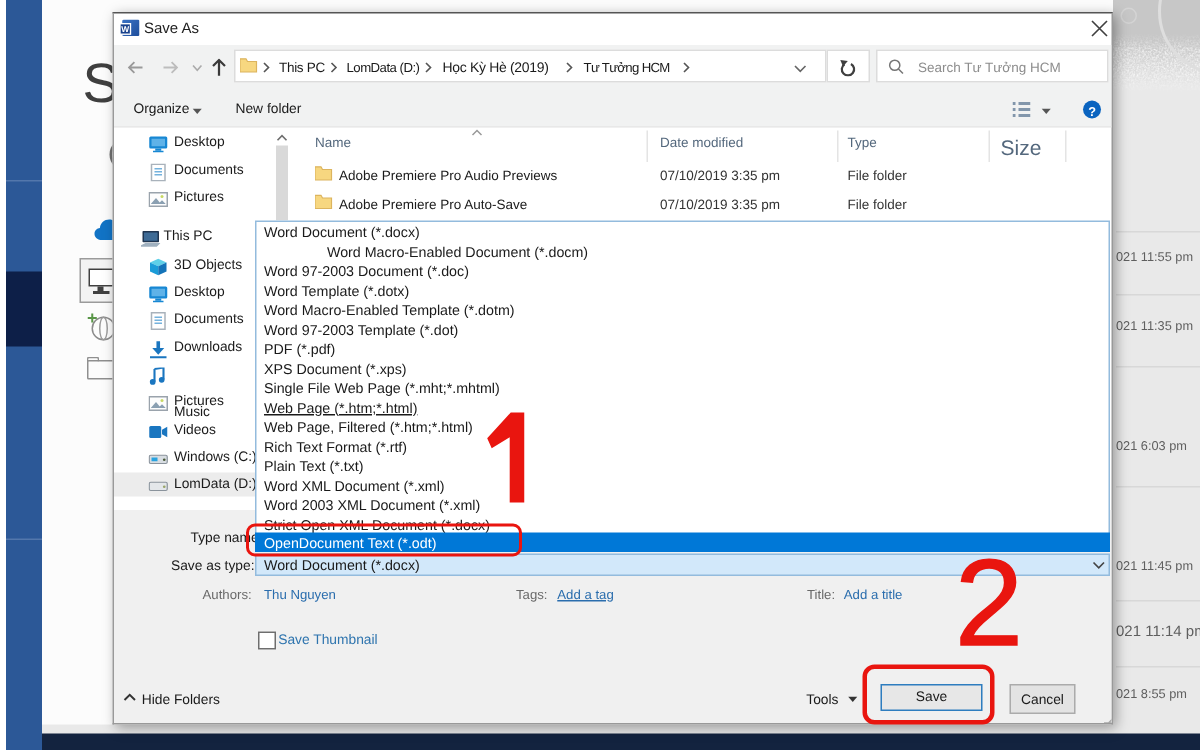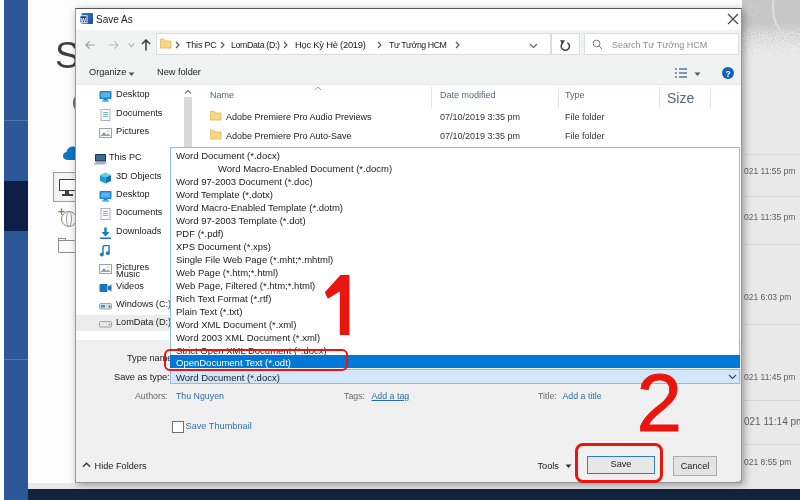--- a/index.html
+++ b/index.html
@@ -287,21 +287,21 @@
     <div id="ddl">
         <div class="t" style="left:100px;top:140.5px;font-size:9.5px;">Word Document (*.docx)</div>
         <div class="t" style="left:100px;top:153.5px;font-size:9.5px;margin-left:42px;">Word Macro-Enabled Document (*.docm)</div>
         <div class="t" style="left:100px;top:166.5px;font-size:9.5px;">Word 97-2003 Document (*.doc)</div>
         <div class="t" style="left:100px;top:179.5px;font-size:9.5px;">Word Template (*.dotx)</div>
         <div class="t" style="left:100px;top:192.5px;font-size:9.5px;">Word Macro-Enabled Template (*.dotm)</div>
         <div class="t" style="left:100px;top:205.5px;font-size:9.5px;">Word 97-2003 Template (*.dot)</div>
         <div class="t" style="left:100px;top:218.5px;font-size:9.5px;">PDF (*.pdf)</div>
         <div class="t" style="left:100px;top:231.5px;font-size:9.5px;">XPS Document (*.xps)</div>
         <div class="t" style="left:100px;top:244.5px;font-size:9.5px;">Single File Web Page (*.mht;*.mhtml)</div>
-        <div class="t" style="left:100px;top:257.5px;font-size:9.5px;">Web Page (*.htm;*.html)</div>
+        <div class="t" style="left:100px;top:257.5px;font-size:9.5px;text-decoration:underline;">Web Page (*.htm;*.html)</div>
         <div class="t" style="left:100px;top:270.5px;font-size:9.5px;">Web Page, Filtered (*.htm;*.html)</div>
         <div class="t" style="left:100px;top:283.5px;font-size:9.5px;">Rich Text Format (*.rtf)</div>
         <div class="t" style="left:100px;top:296.5px;font-size:9.5px;">Plain Text (*.txt)</div>
         <div class="t" style="left:100px;top:309.5px;font-size:9.5px;text-align:center;">Word XML Document (*.xml)</div>
         <div class="t" style="left:100px;top:322.5px;font-size:9.5px;">Word 2003 XML Document (*.xml)</div>
         <div class="t" style="left:100px;top:335.5px;font-size:9.5px;">Strict Open XML Document (*.docx)</div>
       </div>
     <div class="abs" style="left:94px;top:346px;width:570px;height:13px;background:#0078d7;"></div>
     <div class="t" style="left:100px;top:347.5px;font-size:9.5px;color:#fff;">OpenDocument Text (*.odt)</div>
 

